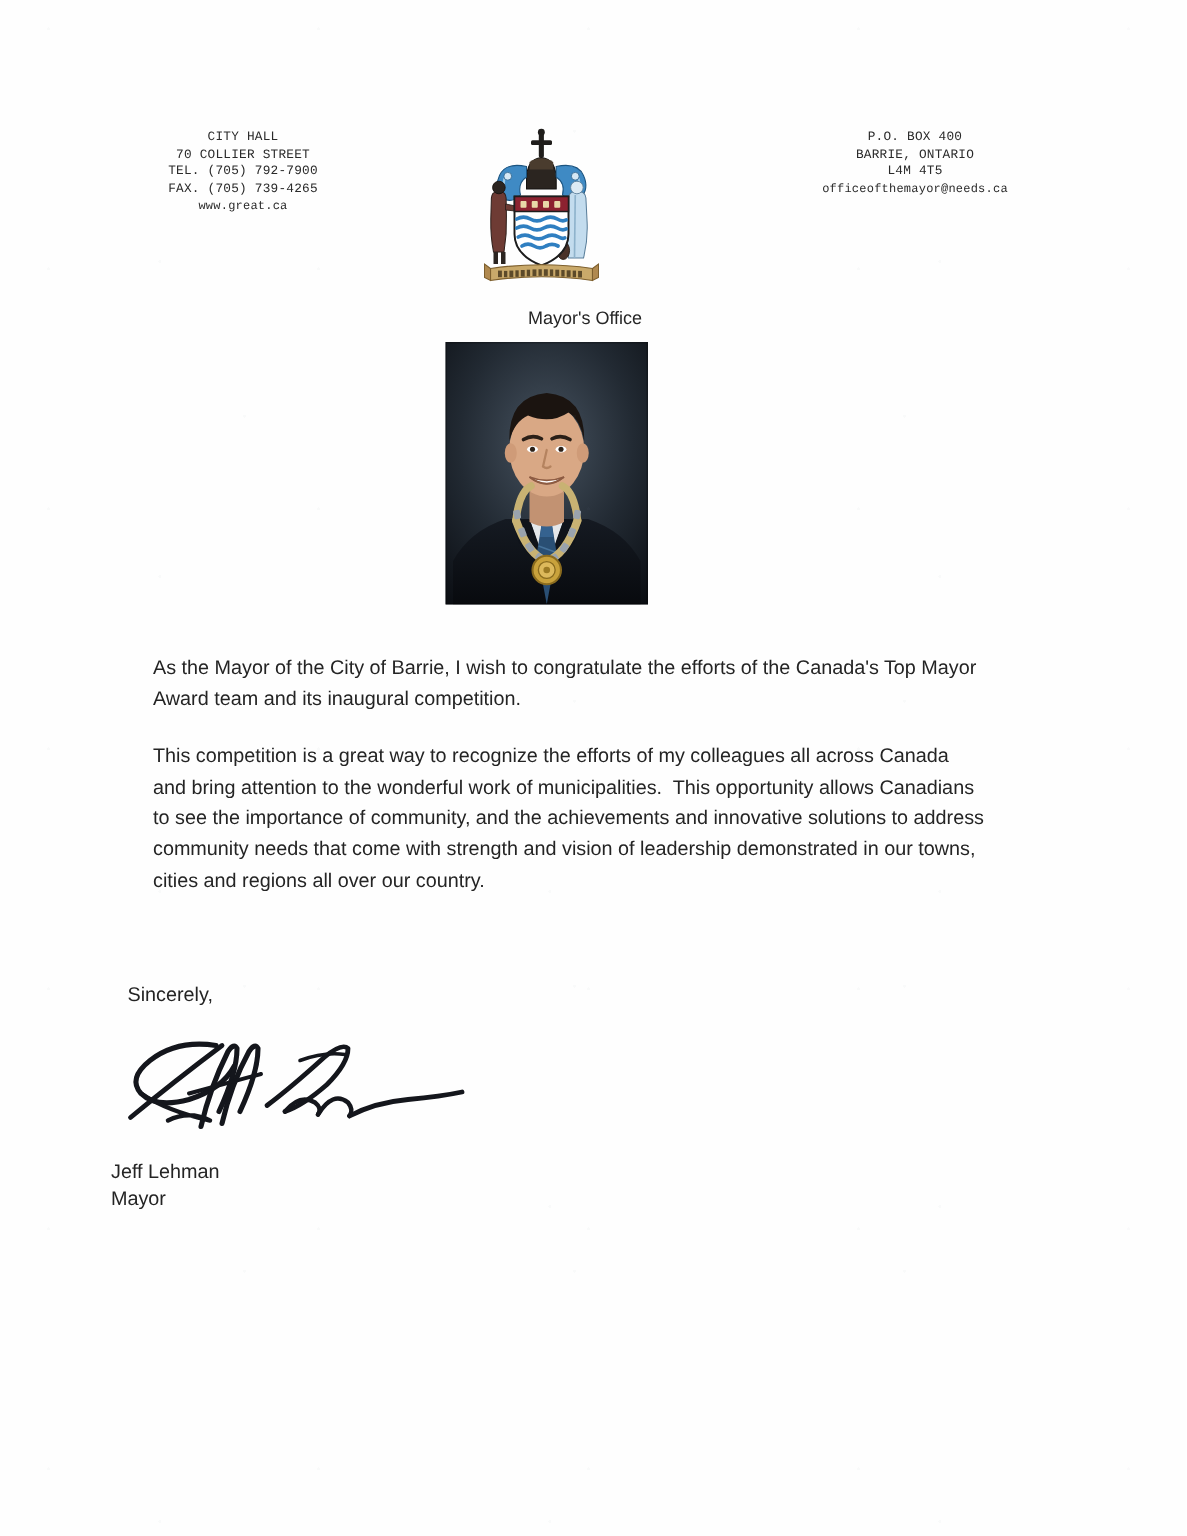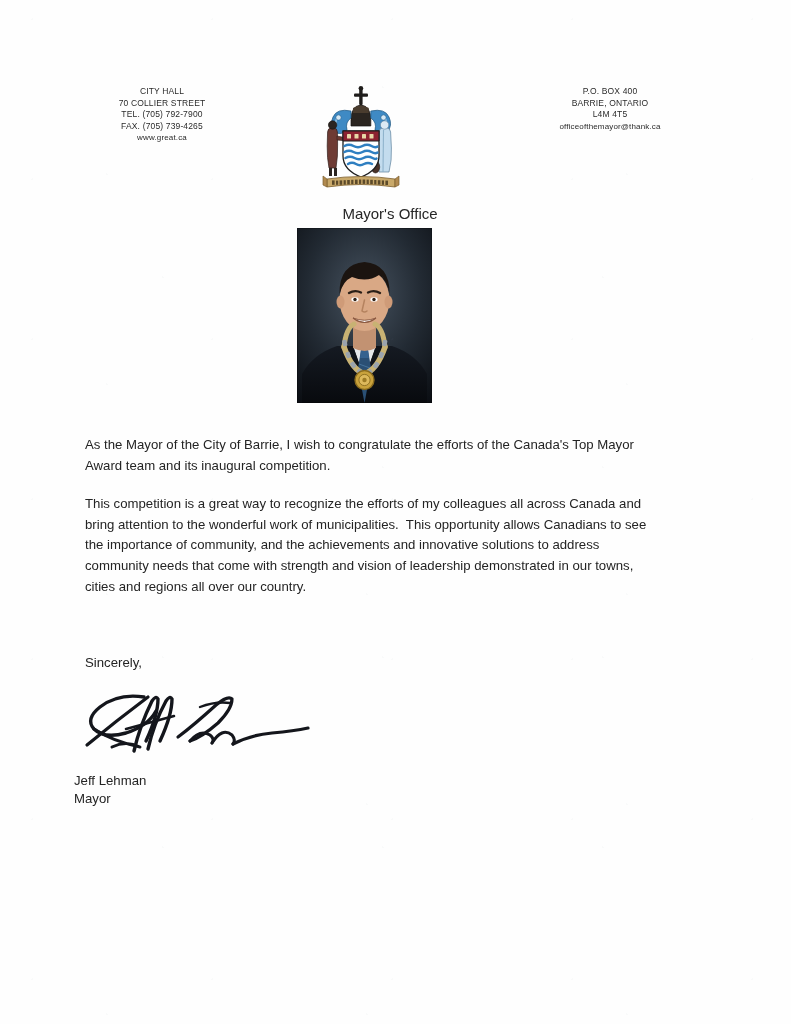--- a/index.html
+++ b/index.html
@@ -34,21 +34,21 @@
     position: absolute;
     font-size: 8.5px;
     line-height: 11.6px;
     letter-spacing: 0.15px;
     color: #2a2a2a;
     text-align: center;
     white-space: nowrap;
   }
   .addr-left  { left: 62px;  top: 2px;  width: 200px; }
   .addr-right { left: 500px; top: 2px;  width: 220px; }
-  .addr-block .line { display: block; }
+  .addr-block .line { display: block; font-family: Liberation Mono, monospace; }
   .addr-block .line.small { font-size: 8px; }
 
   
   .crest-wrap {
     position: absolute;
     left: 315px;
     top: 0px;
     width: 92px;
     height: 108px;
   }
@@ -65,21 +65,21 @@
     letter-spacing: 0.5px;
     color: #262626;
     line-height: 13px;
   }
   .corp-sub {
     position: absolute;
     top: 205px;
     left: 0;
     width: 780px;
     text-align: center;
-    font-size: 15px;
+    font-size: 12px;
     color: #262626;
   }
 
   
   .portrait {
     position: absolute;
     left: 297px;
     top: 228px;
     width: 135px;
     height: 175px;
@@ -92,21 +92,21 @@
   .body-text {
     position: absolute;
     left: 85px;
     top: 435px;
     width: 572px;
     font-size: 13.2px;
     line-height: 20.6px;
     color: #242424;
   }
   .body-text p {
-    margin: 0 0 18px 0;
+    margin: 0 0 18px 17px;
     white-space: pre-wrap;
   }
 
   
   .closing {
     position: absolute;
     left: 85px;
     top: 655px;
     font-size: 13.2px;
     color: #242424;
@@ -153,21 +153,21 @@
       <span class="line">70 COLLIER STREET</span>
       <span class="line">TEL. (705) 792-7900</span>
       <span class="line">FAX. (705) 739-4265</span>
       <span class="line small">www.great.ca</span>
     </div>
 
     <div class="addr-block addr-right">
       <span class="line">P.O. BOX 400</span>
       <span class="line">BARRIE, ONTARIO</span>
       <span class="line">L4M 4T5</span>
-      <span class="line small">officeofthemayor@thank.ca</span>
+      <span class="line small">officeofthemayor@needs.ca</span>
     </div>
 
     <div class="crest-wrap">
       <svg viewBox="0 0 92 108" xmlns="http://www.w3.org/2000/svg">
 
         <g fill="#1f1d1b">
           <rect x="44.2" y="4" width="3.4" height="17" rx="1"></rect>
           <rect x="39" y="9.5" width="14" height="3.2" rx="1"></rect>
           <circle cx="45.9" cy="4.2" r="2.3"></circle>
         </g>

